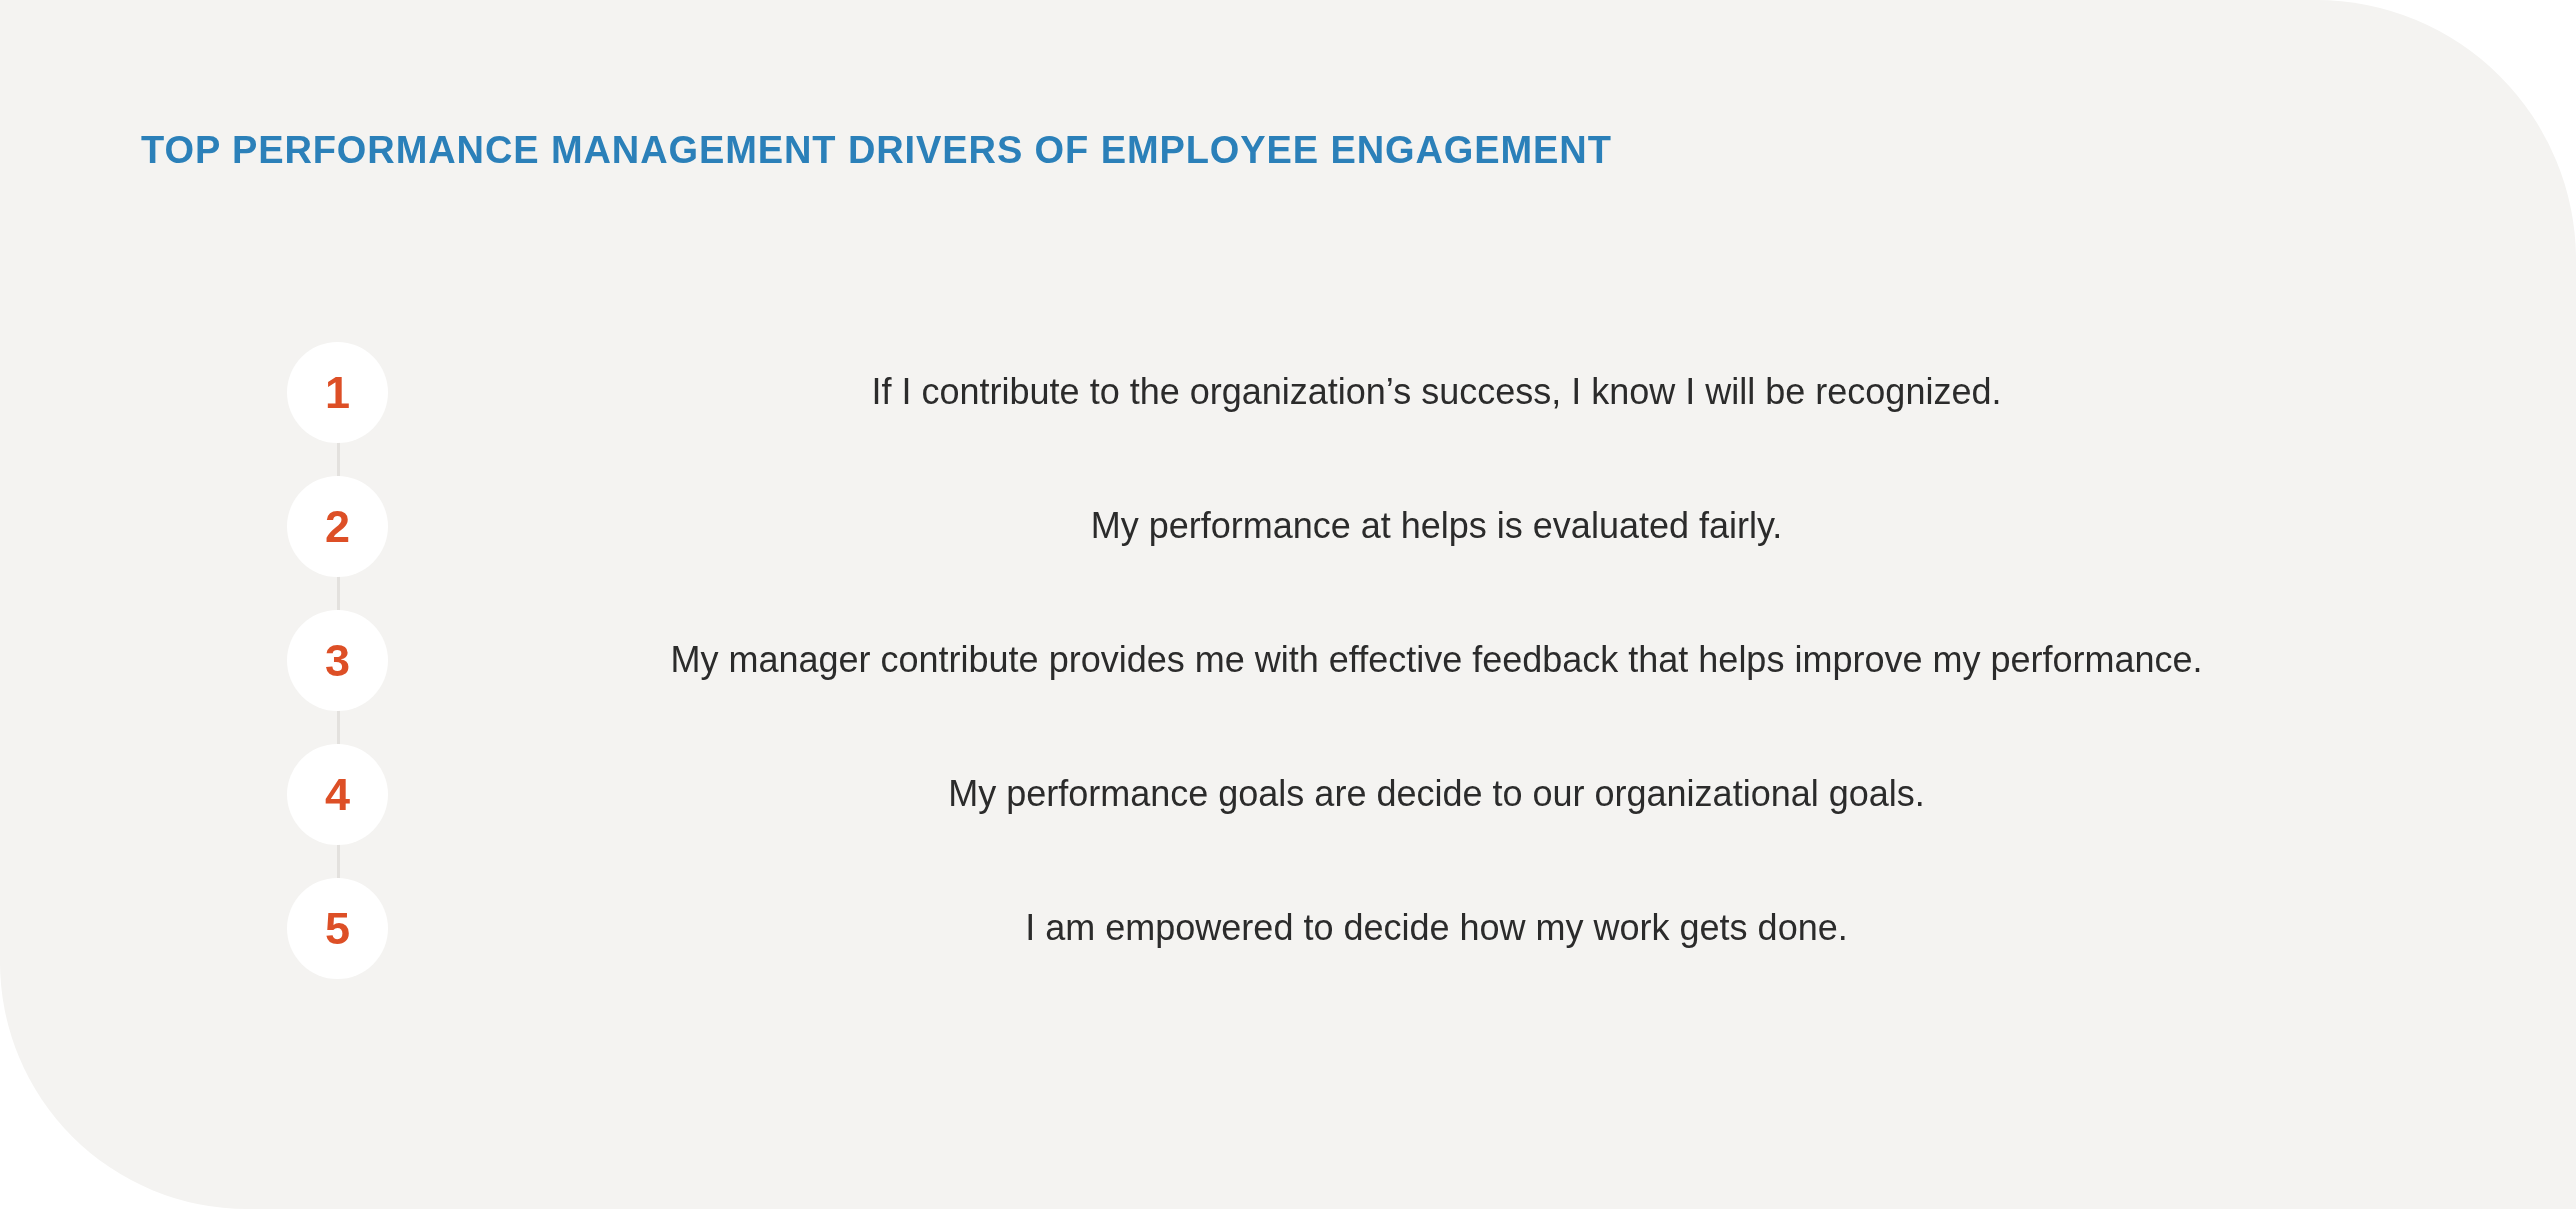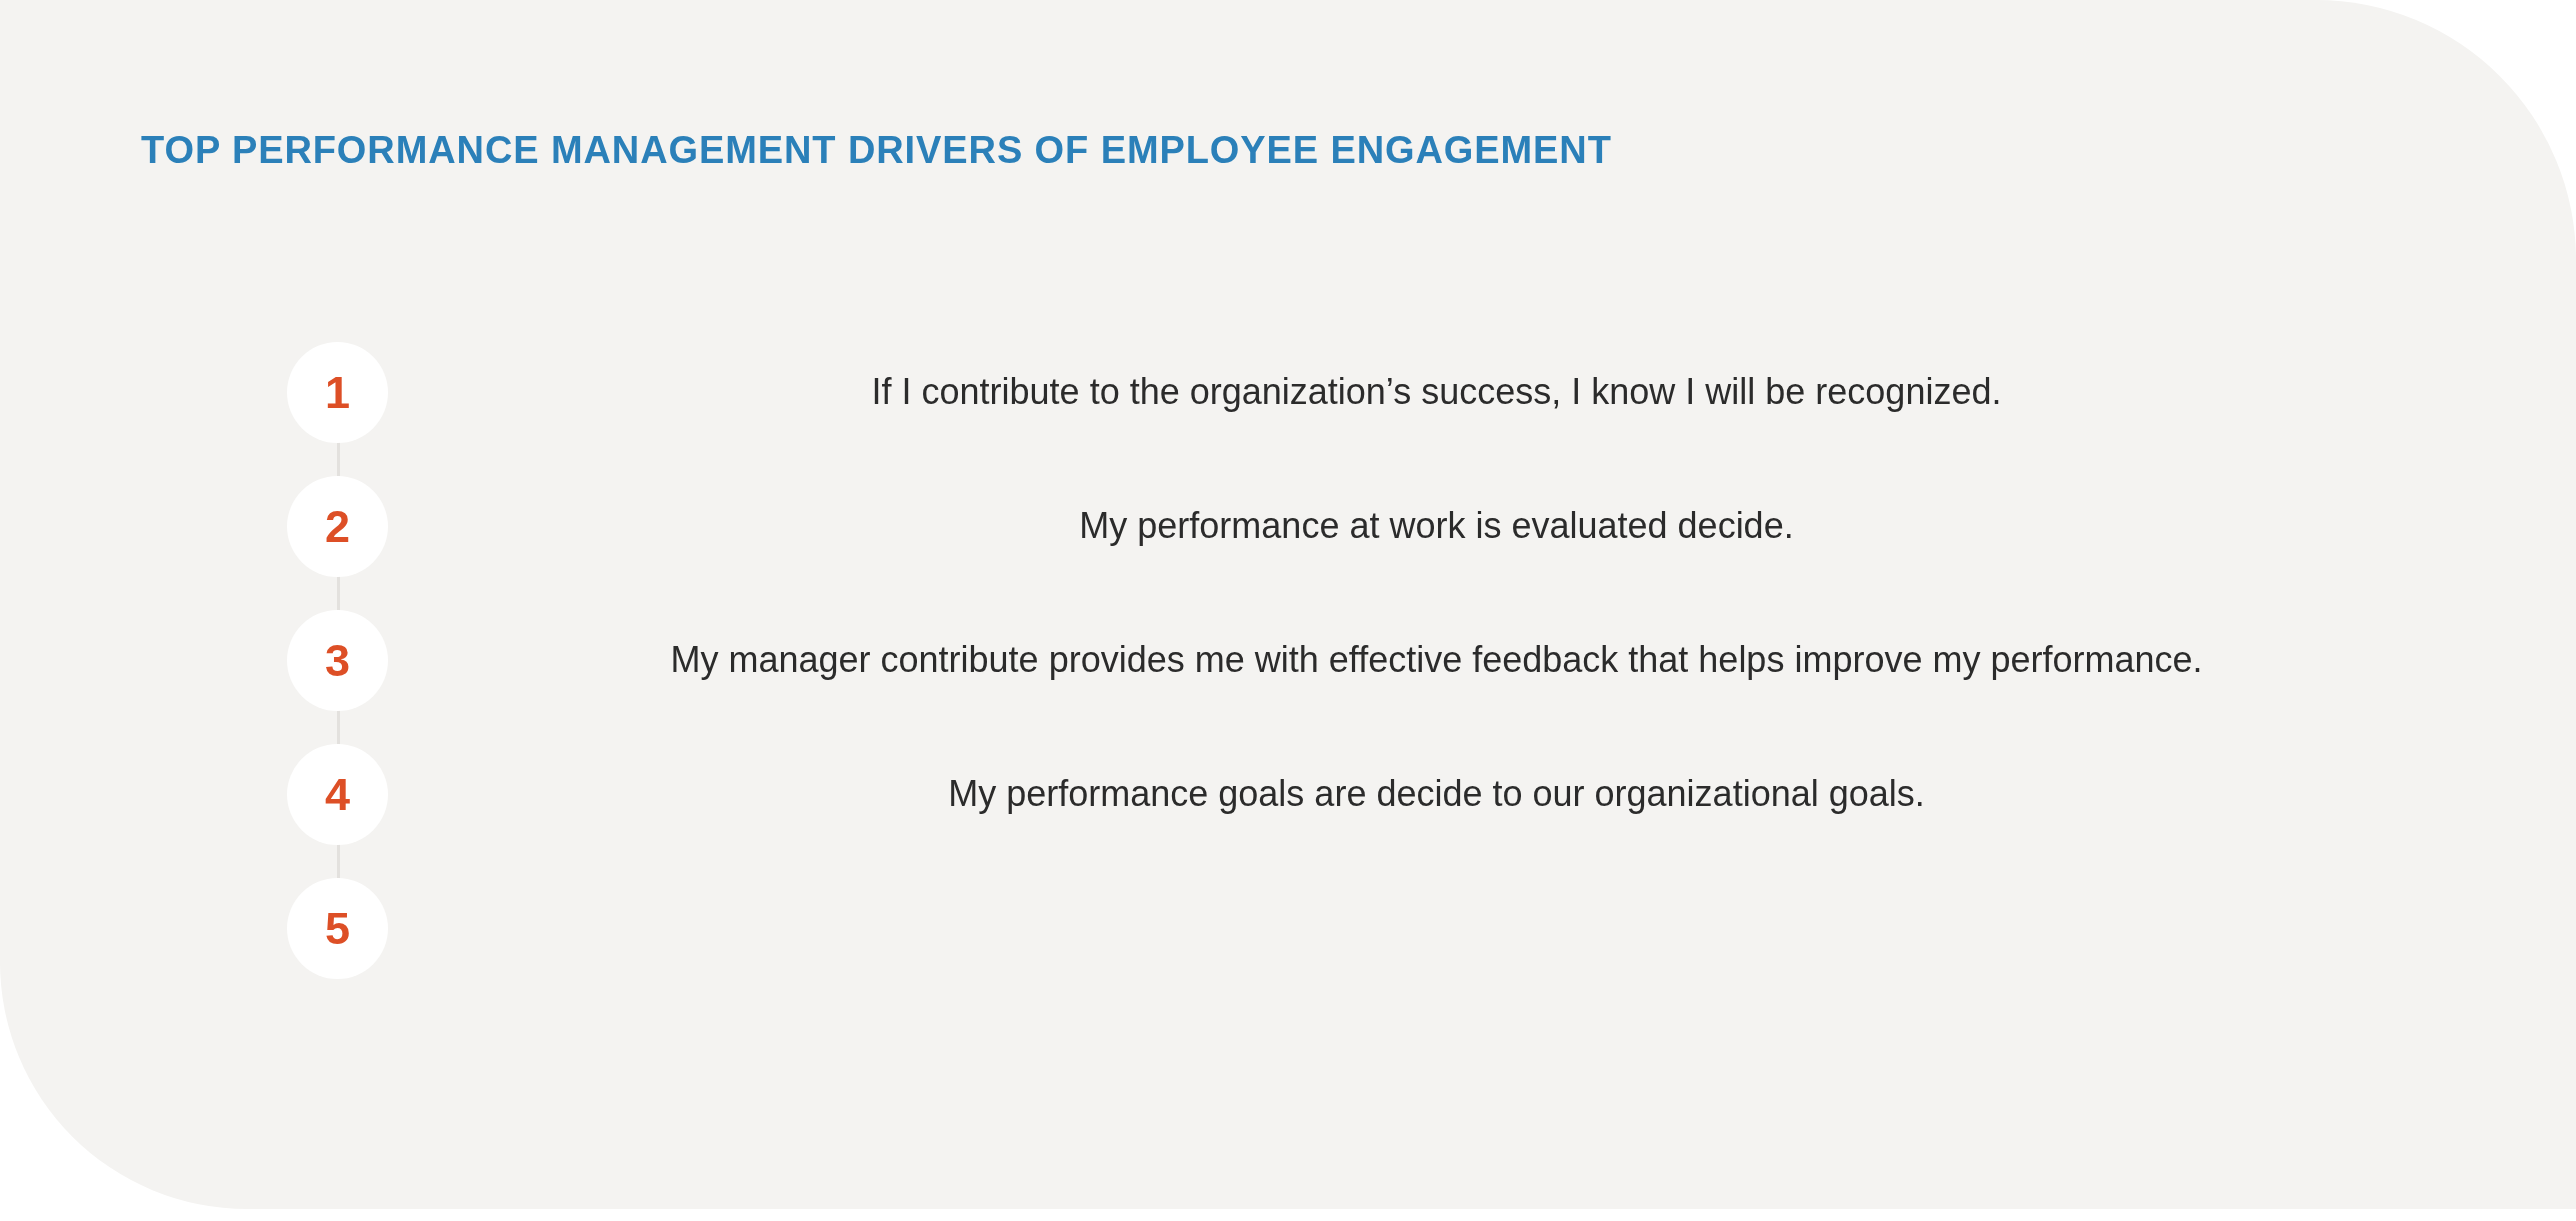--- a/index.html
+++ b/index.html
@@ -123,36 +123,37 @@
 
       <div class="driver-row">
         <span class="connector"></span>
         <div class="driver-badge">1</div>
         <div class="driver-text">If I contribute to the organization’s success, I know I will be recognized.</div>
       </div>
 
       <div class="driver-row">
         <span class="connector"></span>
         <div class="driver-badge">2</div>
-        <div class="driver-text">My performance at work is evaluated decide.</div>
+        <div class="driver-text">My performance at helps is evaluated fairly.</div>
       </div>
 
       <div class="driver-row">
         <span class="connector"></span>
         <div class="driver-badge">3</div>
         <div class="driver-text">My manager contribute provides me with effective feedback that helps improve my performance.</div>
       </div>
 
       <div class="driver-row">
         <span class="connector"></span>
         <div class="driver-badge">4</div>
         <div class="driver-text">My performance goals are decide to our organizational goals.</div>
       </div>
 
       <div class="driver-row">
 
         <div class="driver-badge">5</div>
+        <div class="driver-text">I am empowered to decide how my work gets done.</div>
       </div>
 
     </div>
   </div>
 </div>
 
 
 </body></html>

